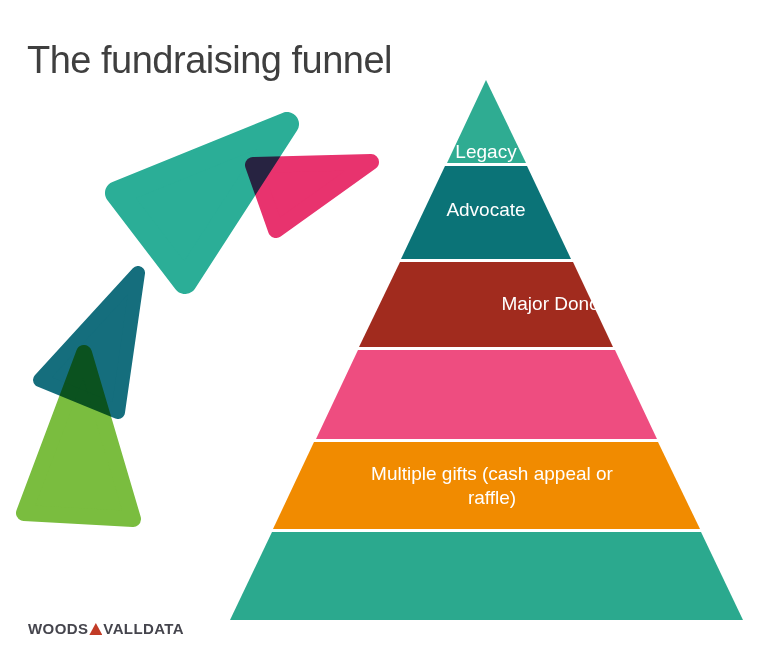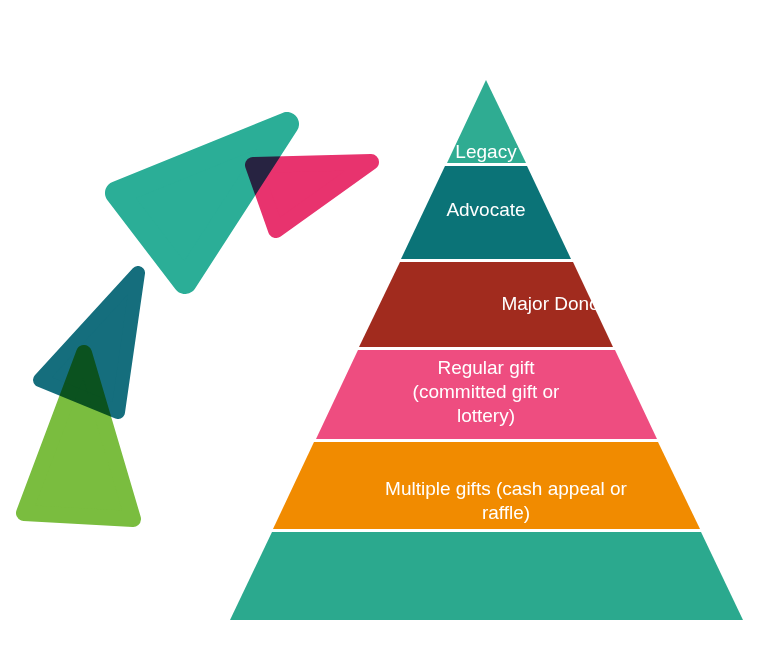--- a/index.html
+++ b/index.html
@@ -27,21 +27,21 @@
     color:#ffffff;
     font-size:19px;
     line-height:24px;
     text-align:center;
     white-space:pre-line;
   }
   .lbl-1{left:416px;top:140px;width:140px;}
   .lbl-2{left:386px;top:198px;width:200px;}
   .lbl-3{left:366px;top:292px;width:240px;text-align:right;}
   .lbl-4{left:366px;top:356px;width:240px;}
-  .lbl-5{left:346px;top:462px;width:320px;margin-top:15px;}
+  .lbl-5{left:332px;top:462px;width:320px;}
   .lbl-6{left:306px;top:554px;width:360px;}
   .logo{
     position:absolute;
     left:28px;top:620px;
     display:flex;
     align-items:flex-end;
     color:#45454D;
     font-size:15px;
     font-weight:bold;
     letter-spacing:0.4px;
@@ -51,40 +51,43 @@
     width:13px;height:12px;
     margin:0 1px 2px 1px;
     clip-path:polygon(50% 0, 100% 100%, 0 100%);
   }
 </style>
 </head>
 <body>
 
 <div class="slide">
 
+  <h1 class="title">The fundraising funnel</h1>
 
   <svg class="deco-svg" width="760" height="655" viewBox="0 0 760 655">
     <polygon points="287,124 117,193 185,282" stroke-width="24" stroke-linejoin="round" style="mix-blend-mode:multiply" fill="#2BAE97" stroke="#2BAE97"></polygon>
     <polygon points="253,165 371,162 276,230" stroke-width="16" stroke-linejoin="round" style="mix-blend-mode:multiply" fill="#E8336E" stroke="#E8336E"></polygon>
     <polygon points="138,273 40,380 118,412" stroke-width="14" stroke-linejoin="round" style="mix-blend-mode:multiply" fill="#156E7D" stroke="#156E7D"></polygon>
     <polygon points="84,353 24,513 133,519" stroke-width="16" stroke-linejoin="round" style="mix-blend-mode:multiply" fill="#7ABD3F" stroke="#7ABD3F"></polygon>
   </svg>
 
   <svg class="funnel-svg" width="760" height="655" viewBox="0 0 760 655">
     <polygon points="486,80 526,163 447,163" fill="#2FAC92"></polygon>
     <polygon points="445,166 527,166 571,259 401,259" fill="#0B7377"></polygon>
     <polygon points="400,262 573,262 613,347 359,347" fill="#A12B1E"></polygon>
     <polygon points="358,350 615,350 657,439 316,439" fill="#EE4D80"></polygon>
     <polygon points="314,442 658,442 700,529 273,529" fill="#F18B00"></polygon>
     <polygon points="272,532 701,532 743,620 230,620" fill="#2BA98E"></polygon>
   </svg>
 
   <div class="lvl-label lbl-1">Legacy</div>
   <div class="lvl-label lbl-2">Advocate</div>
   <div class="lvl-label lbl-3">Major Donor</div>
-  <div class="lvl-label lbl-4">Regular gift
-(committed gift or
-lottery)</div>
   <div class="lvl-label lbl-5">Multiple gifts (cash appeal or
 raffle)</div>
 
+  <div class="logo">
+    <span>WOODS</span>
+    <span class="logo-mark" style="background-color: rgb(194, 59, 38);"></span>
+    <span>VALLDATA</span>
+  </div>
 
 </div>
 
 </body></html>

